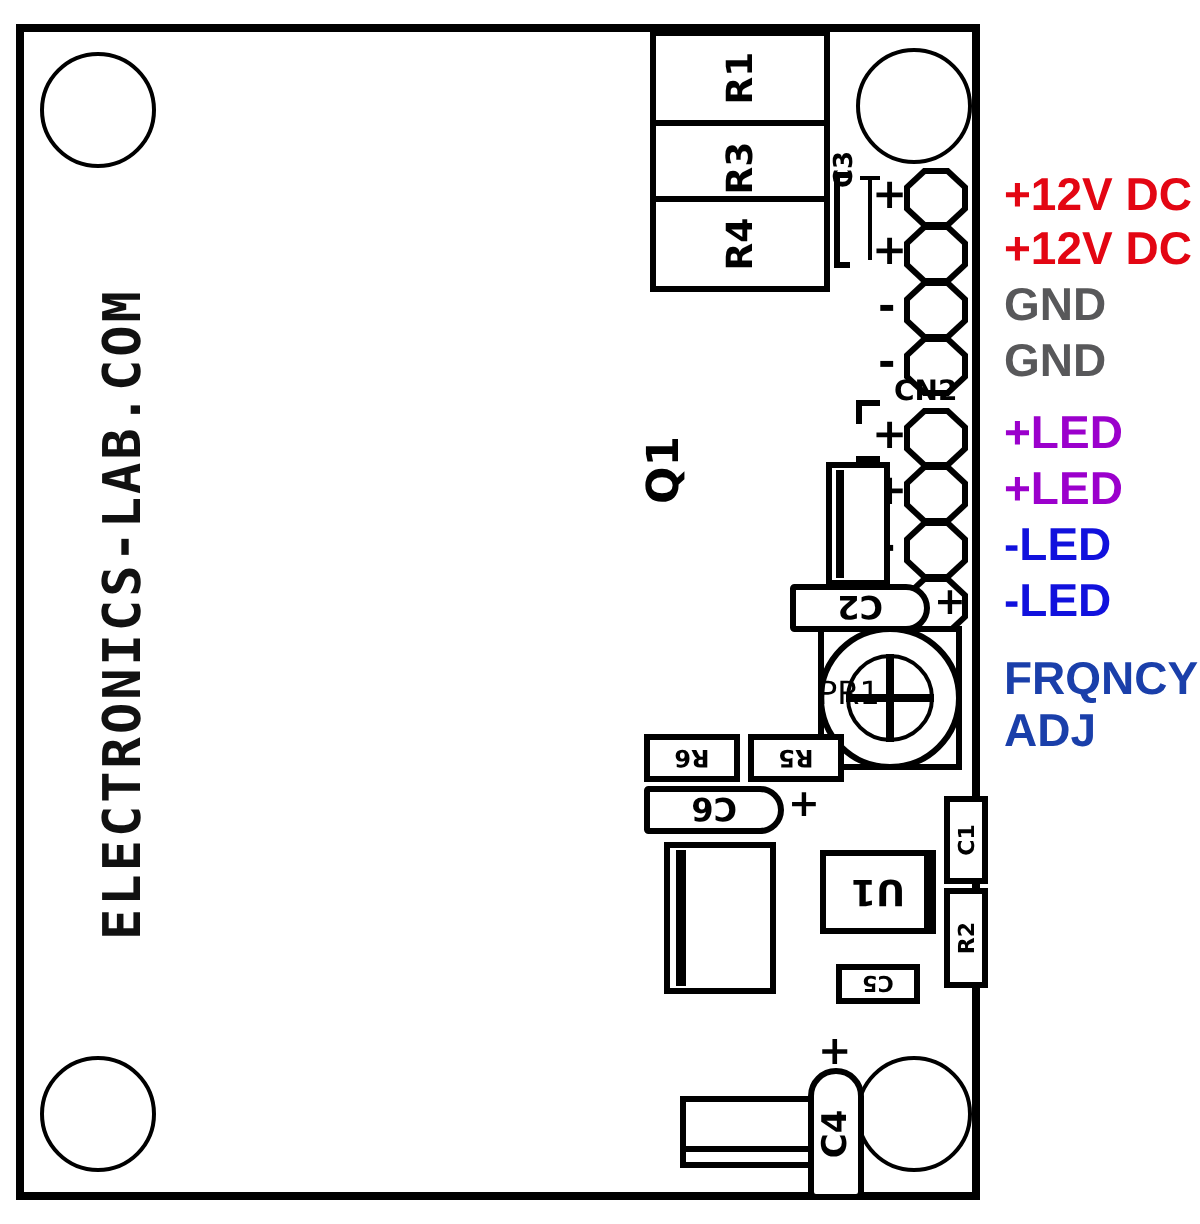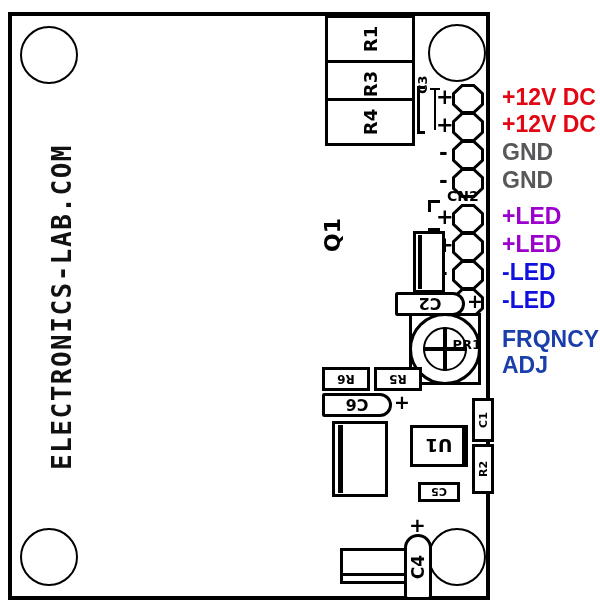--- a/index.html
+++ b/index.html
@@ -86,22 +86,22 @@
     background:#fff;box-sizing:border-box;
   }
   .pot-inner{
     position:absolute;border:2px solid #000;border-radius:50%;
     background:#fff;box-sizing:border-box;
   }
   .pot-slot-h{position:absolute;background:#000;}
   .pot-slot-v{position:absolute;background:#000;}
   .pot-text{
     position:absolute;font-family:"DejaVu Sans", sans-serif;
-    font-weight:bold;font-size:13px;color:#000;
-    width:100%;text-align:right;
+    font-weight:normal;font-size:16px;color:#000;
+    width:100%;text-align:left;
   }
 
   
   .ecap{
     position:absolute;border:3px solid #000;background:#fff;
     box-sizing:border-box;border-radius:14px 14px 4px 4px;
   }
   .ecap .part-label{transform:rotate(-90deg);}
 
   

